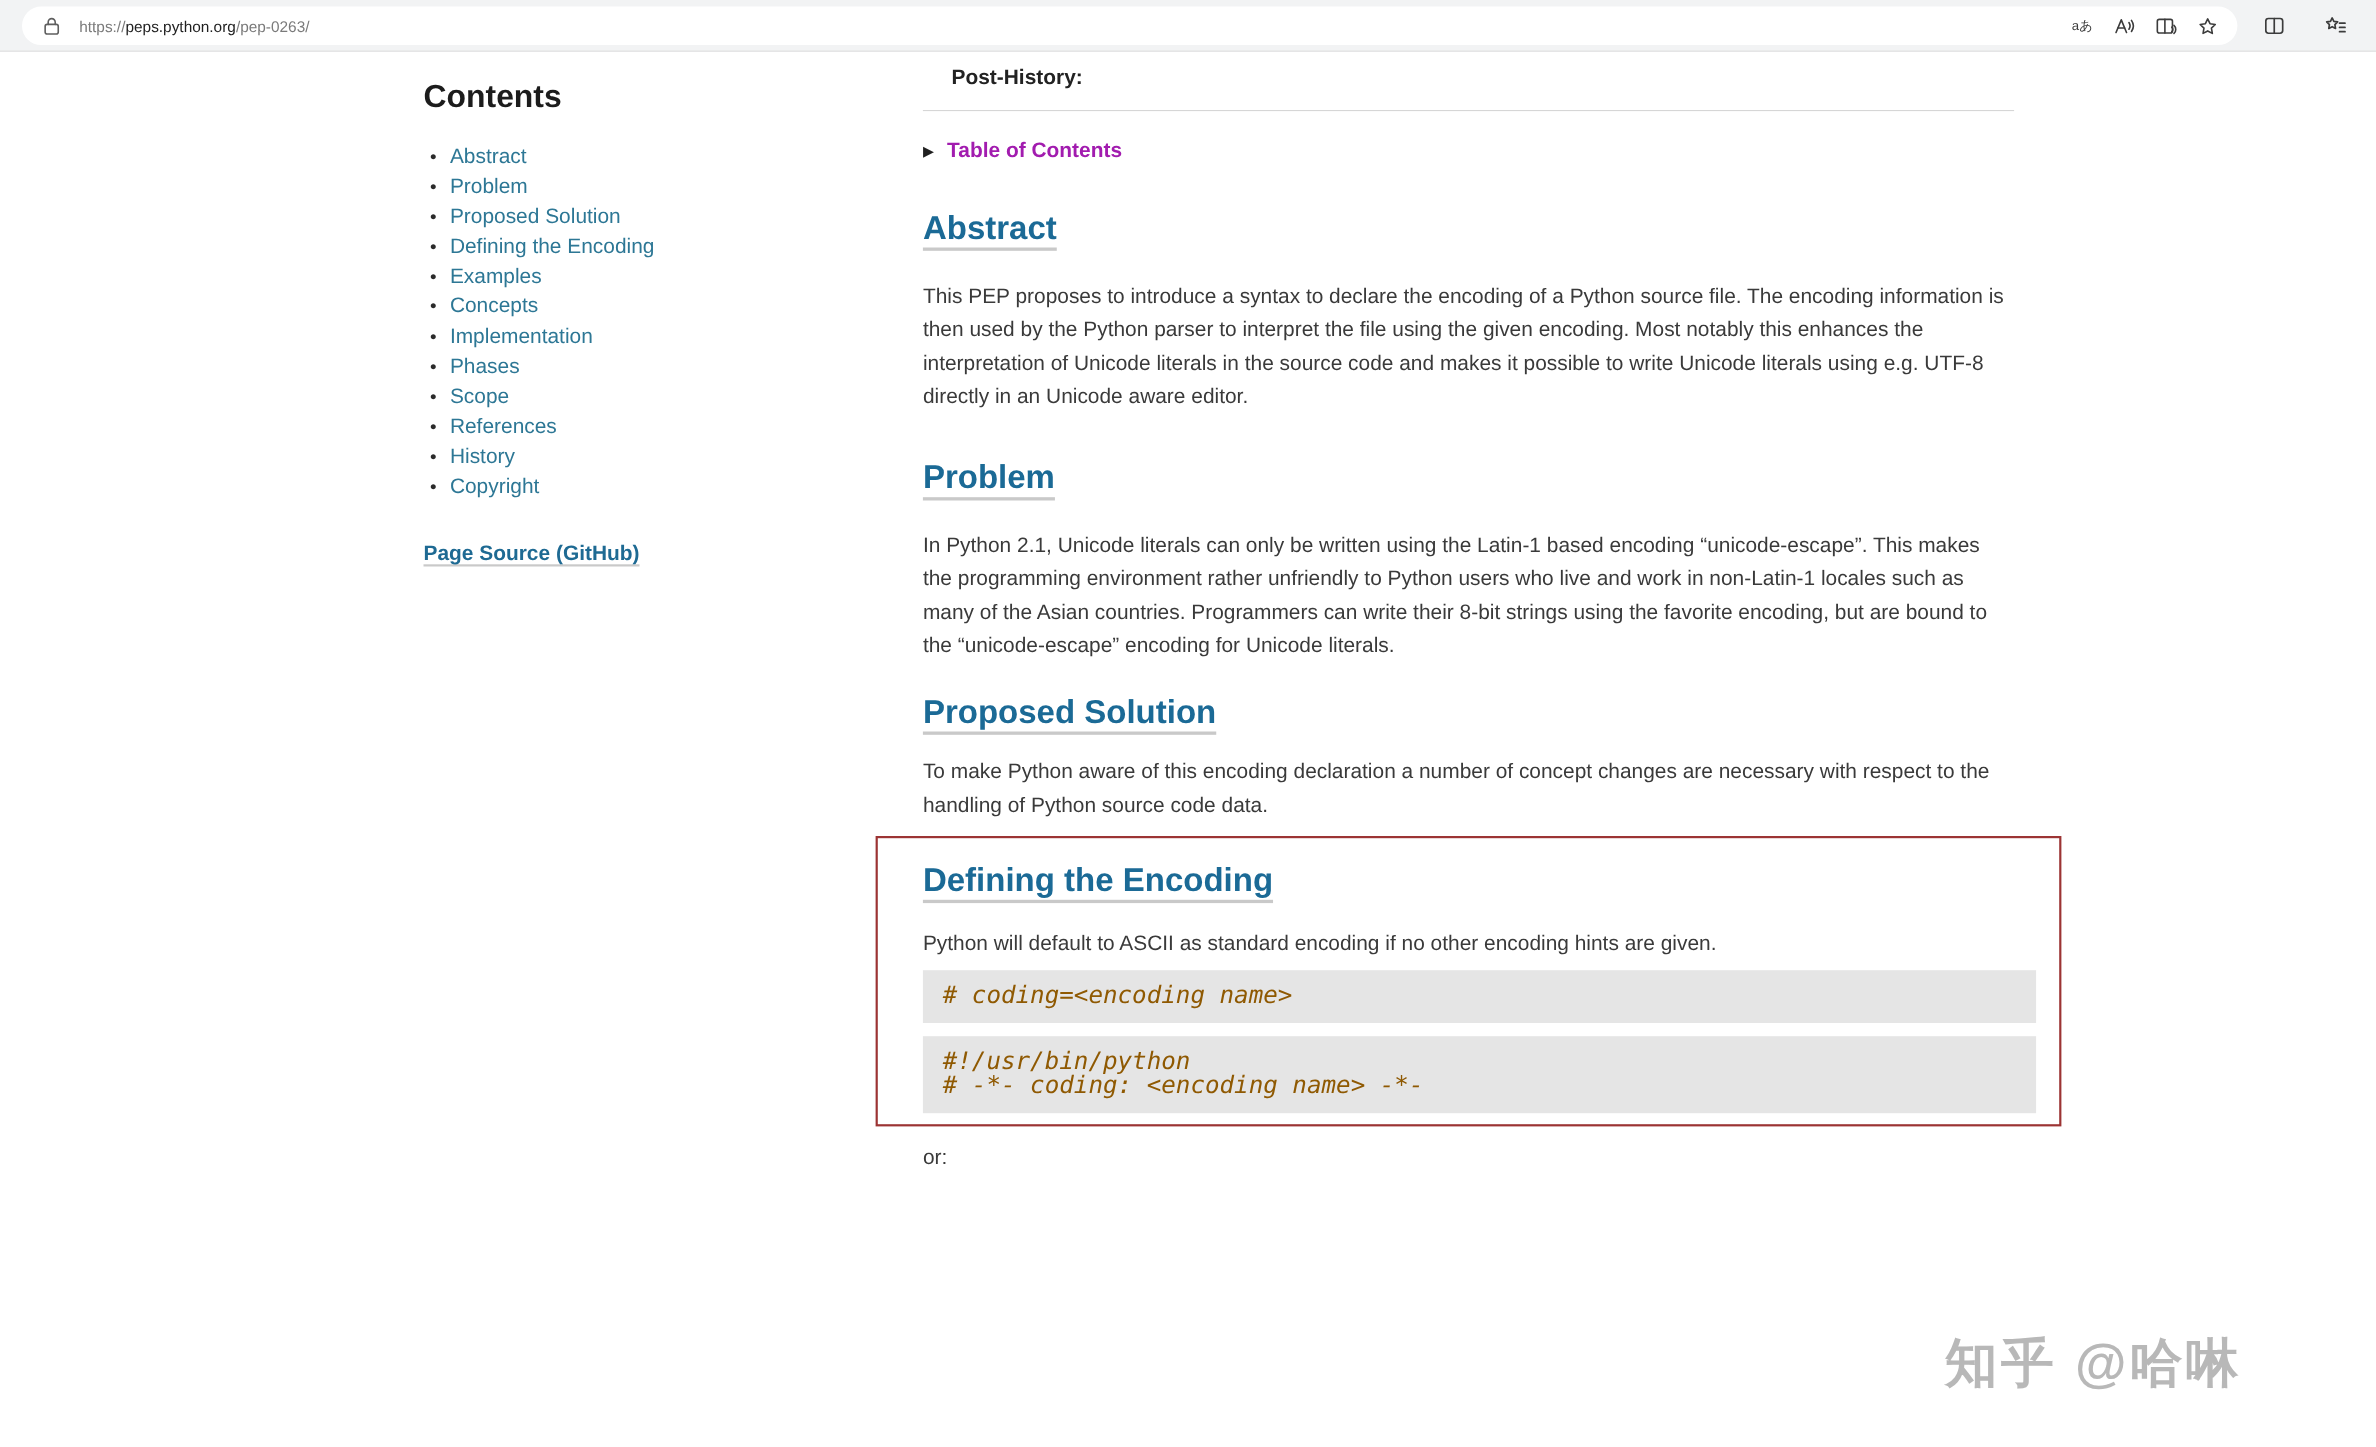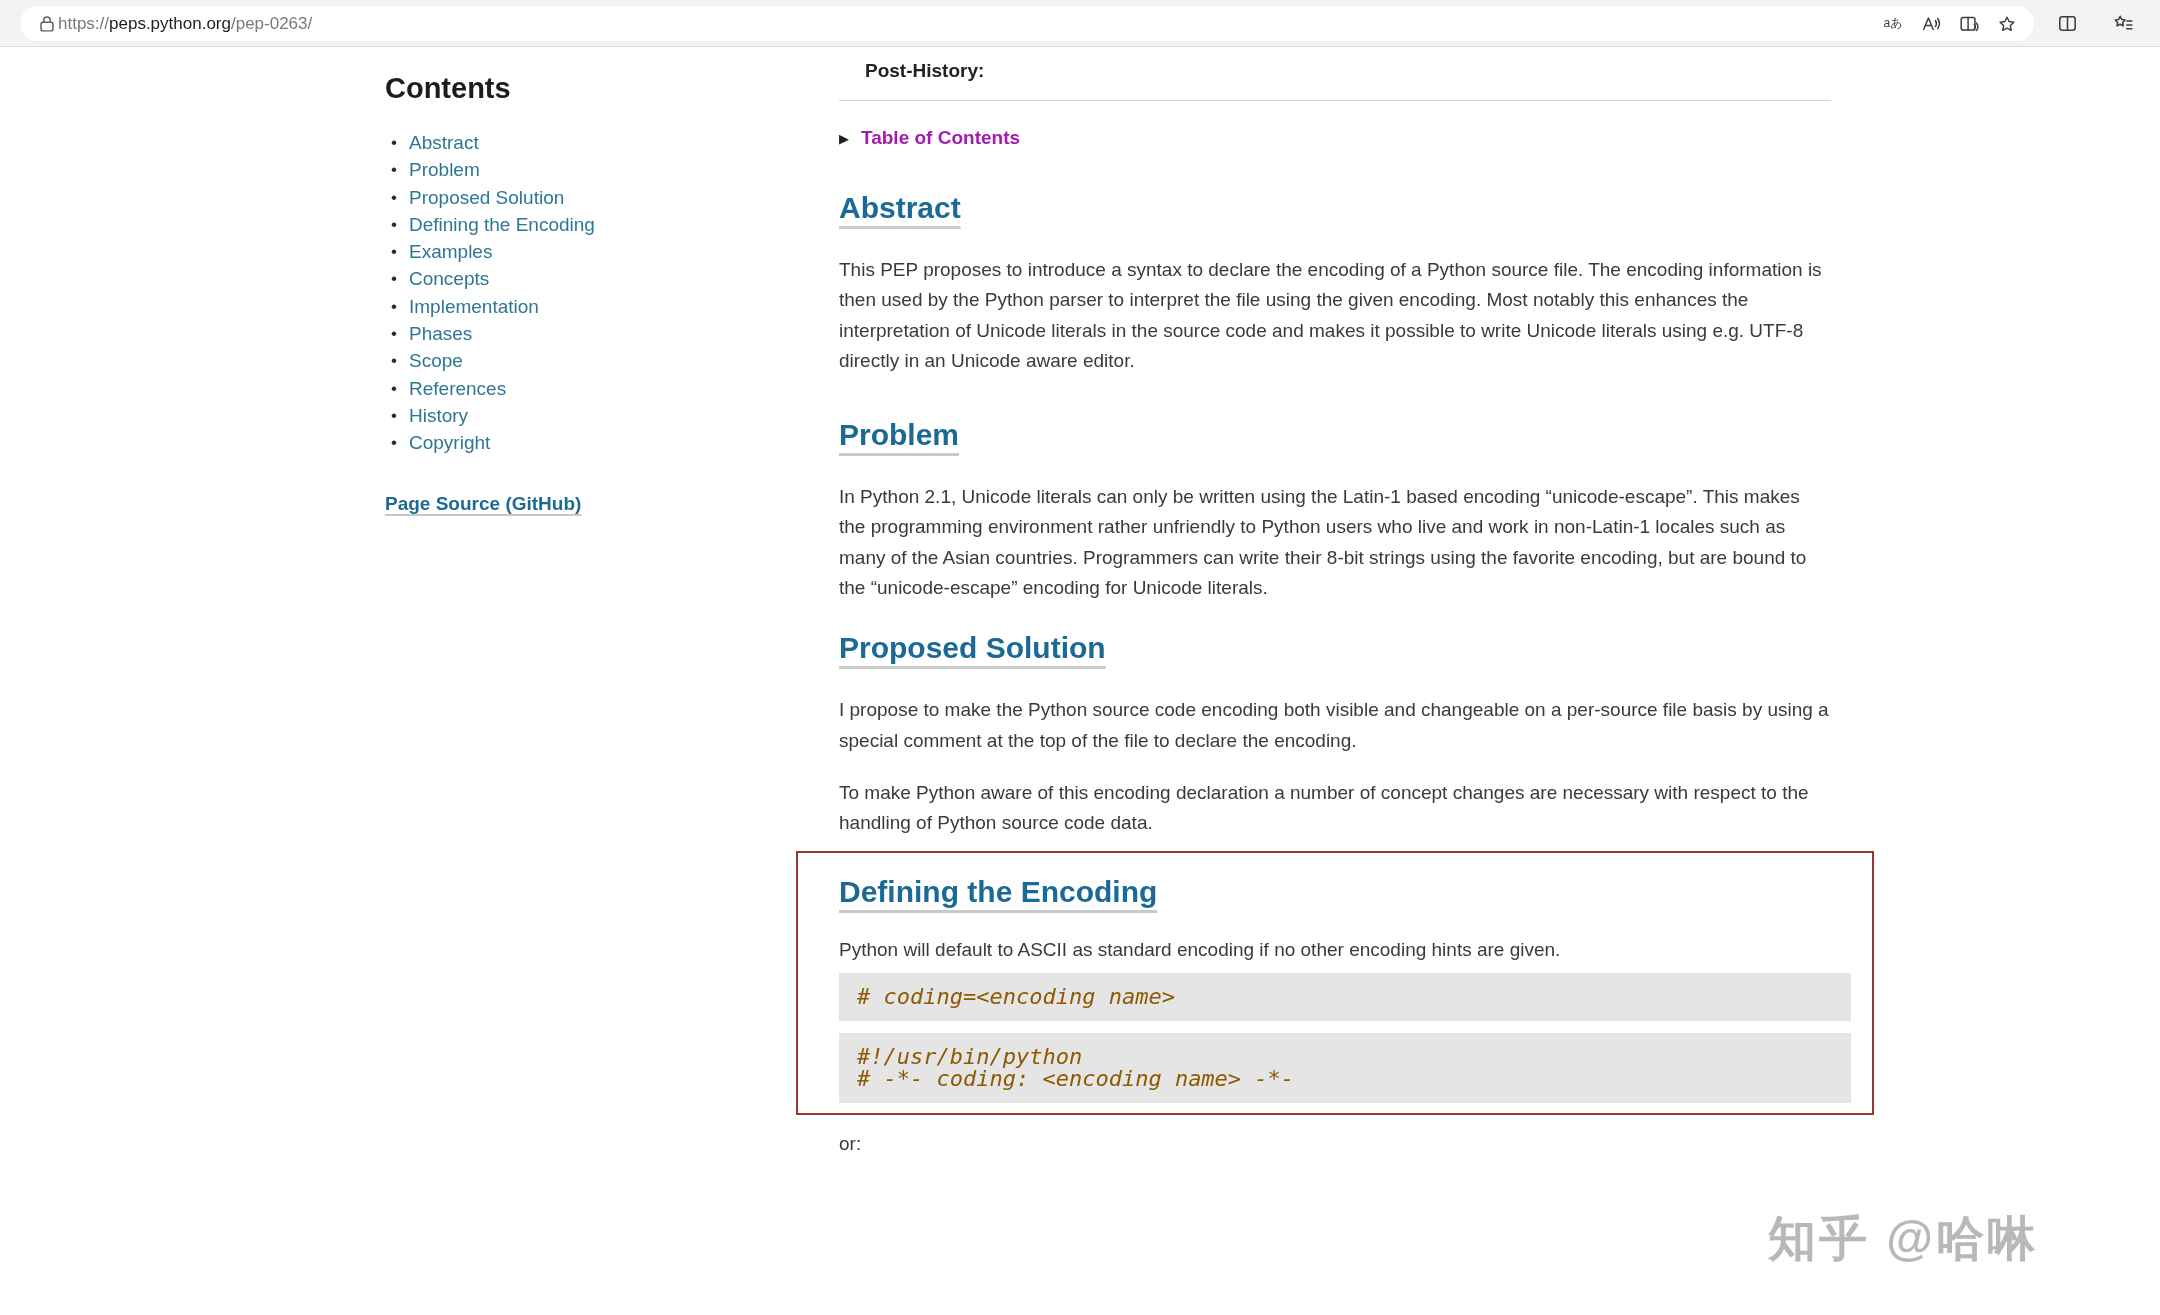--- a/index.html
+++ b/index.html
@@ -6,21 +6,21 @@
   html,body { width:2160px; height:1315px; background:#fff; overflow:hidden;
               font-family:"Liberation Sans","DejaVu Sans",sans-serif; }
 
   
   .toolbar { position:absolute; left:0; top:0; width:2160px; height:47px;
              background:#f2f3f4; border-bottom:1px solid #dedede; }
   .urlbar { position:absolute; left:20px; top:6px; width:2014px; height:35px;
             background:#fff; border-radius:18px; display:flex; align-items:center;
             padding:0 8px 0 16px; }
   .lock { width:22px; height:22px; flex:0 0 auto; }
-  .url-text { font-size:17px; color:#7a7a7a; white-space:nowrap; }
+  .url-text { margin-left:14px; font-size:14px; color:#7a7a7a; white-space:nowrap; }
   .url-text .domain { color:#1f1f1f; }
   .urlbar .spacer { flex:1; }
   .tb-icon { width:38px; height:35px; display:flex; align-items:center; justify-content:center;
              flex:0 0 auto; color:#3c3c3c; }
   .tb-icon svg { width:22px; height:22px; stroke:#3c3c3c; fill:none; stroke-width:1.6;
                  stroke-linecap:round; stroke-linejoin:round; }
   .translate-glyph { font-size:12px; color:#3c3c3c; letter-spacing:0; }
   .tb-out { position:absolute; top:6px; width:38px; height:35px; display:flex;
             align-items:center; justify-content:center; }
   .tb-out svg { width:23px; height:23px; stroke:#3c3c3c; fill:none; stroke-width:1.6;
@@ -147,21 +147,20 @@
     <span class="toc-label">Table of Contents</span>
   </div>
 
   <h2 class="sec"><span>Abstract</span></h2>
   <p>This PEP proposes to introduce a syntax to declare the encoding of a Python source file. The encoding information is then used by the Python parser to interpret the file using the given encoding. Most notably this enhances the interpretation of Unicode literals in the source code and makes it possible to write Unicode literals using e.g. UTF-8 directly in an Unicode aware editor.</p>
 
   <h2 class="sec"><span>Problem</span></h2>
   <p>In Python 2.1, Unicode literals can only be written using the Latin-1 based encoding “unicode-escape”. This makes the programming environment rather unfriendly to Python users who live and work in non-Latin-1 locales such as many of the Asian countries. Programmers can write their 8-bit strings using the favorite encoding, but are bound to the “unicode-escape” encoding for Unicode literals.</p>
 
   <h2 class="sec" style="margin-top:28px"><span>Proposed Solution</span></h2>
-  <p>I propose to make the Python source code encoding both visible and changeable on a per-source file basis by using a special comment at the top of the file to declare the encoding.</p>
   <p class="tight">To make Python aware of this encoding declaration a number of concept changes are necessary with respect to the handling of Python source code data.</p>
 
   <div class="redbox">
     <h2 class="sec"><span>Defining the Encoding</span></h2>
     <p>Python will default to ASCII as standard encoding if no other encoding hints are given.</p>
     <pre class="code"># coding=&lt;encoding name&gt;</pre>
     <pre class="code two">#!/usr/bin/python
 # -*- coding: &lt;encoding name&gt; -*-</pre>
   </div>
 

